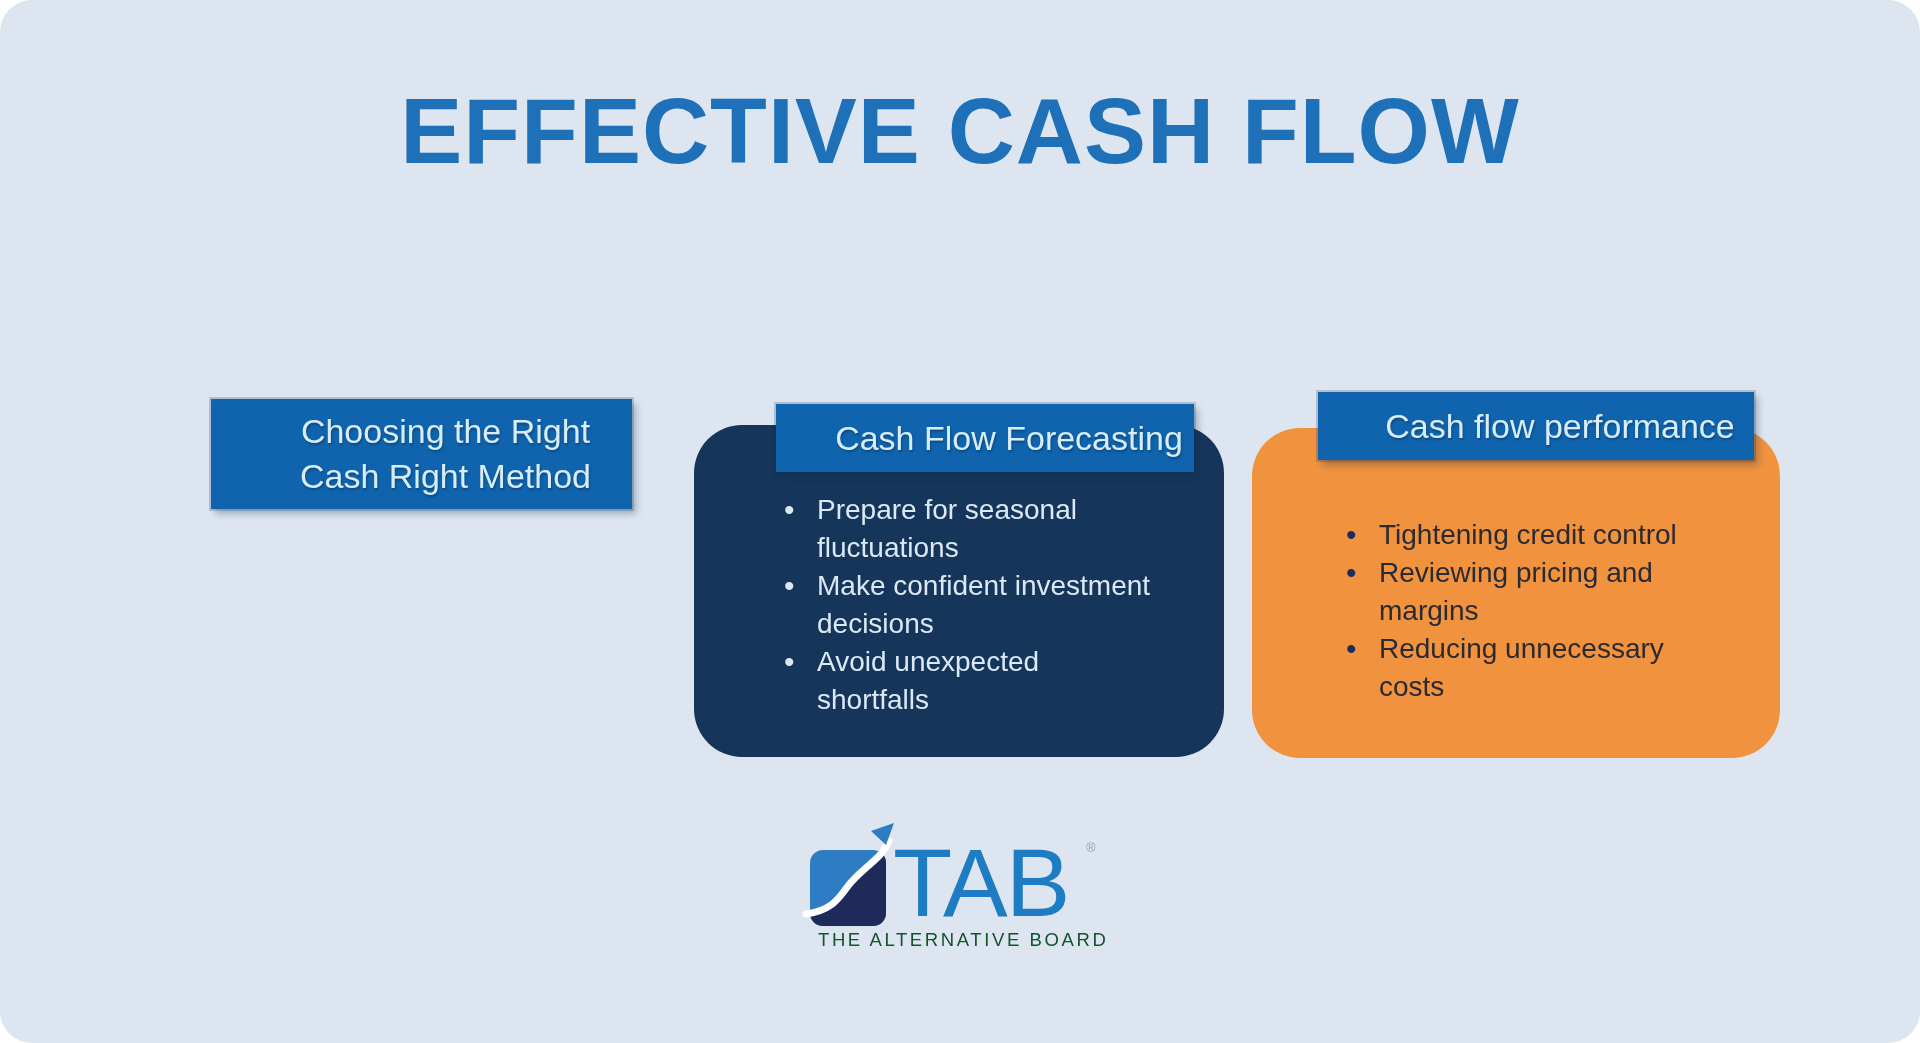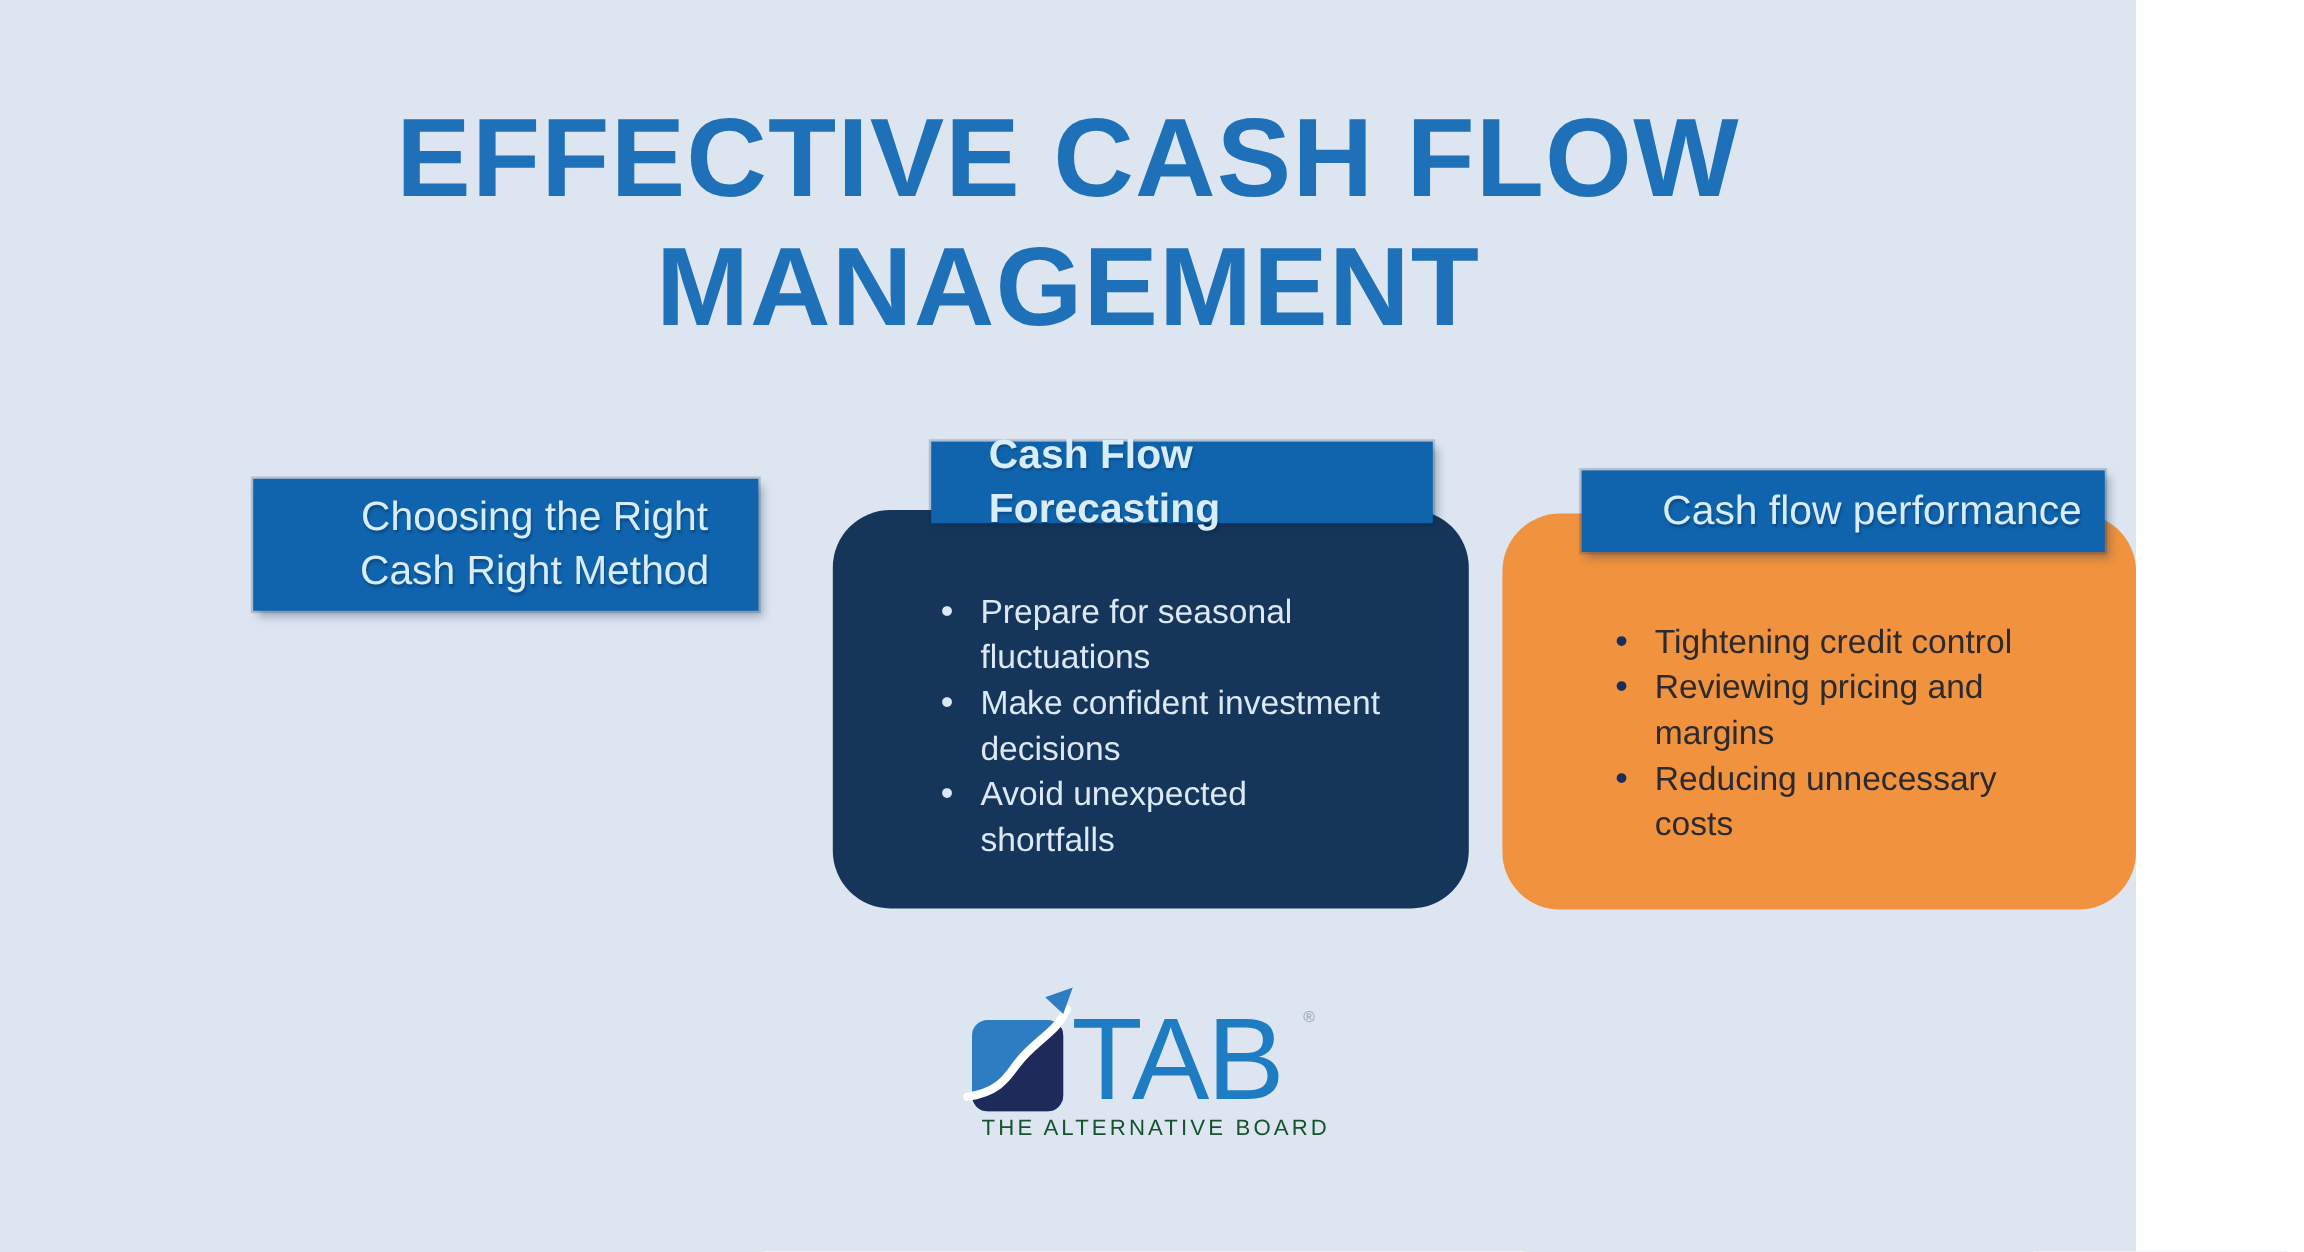--- a/index.html
+++ b/index.html
@@ -1,22 +1,23 @@
 <!DOCTYPE html>
 <html><head>
 <meta charset="utf-8">
 <style>
   html,body { margin:0; padding:0; }
   body { font-family:"Liberation Sans", sans-serif; }
 
   .canvas {
     position:relative;
-    width:1780px; height:1043px;
+    width:1920px; height:1043px;
     background:#dde6f0;
     overflow:hidden;
+    border-radius:32px;
   }
 
   
   .main-title {
     position:absolute; left:0; right:0; top:78px;
     text-align:center;
     color:#1e71b8;
     font-weight:bold;
     font-size:93px;
     line-height:1.16;
@@ -42,21 +43,21 @@
     color:#d9edf8;
     display:flex; flex-direction:column;
     align-items:center; justify-content:center;
     font-size:34px;
     line-height:1.32;
     text-shadow:1px 2px 2px rgba(10,30,60,0.35);
     box-shadow:0 0 0 2px rgba(13,46,84,0.20), 4px 5px 7px rgba(13,46,84,0.30);
     padding-left:48px;
   }
   .badge-1 { left:211px;  top:399px; width:373px; height:110px; }
-  .badge-2 { left:776px;  top:368px; width:370px; height:68px;font-weight:bold;  }
+  .badge-2 { left:776px;  top:404px; width:370px; height:68px;  }
   .badge-3 { left:1318px; top:392px; width:388px; height:68px;  }
 
   
   .card ul {
     position:absolute;
     margin:0; padding:0;
     list-style:none;
     font-size:28px;
     line-height:38px;
   }
@@ -97,21 +98,20 @@
     color:#14532d; white-space:nowrap;
   }
 </style>
 </head>
 <body>
 
 <div class="canvas">
 
   <div class="main-title">
     <div>EFFECTIVE CASH FLOW</div>
-    <div>MANAGEMENT</div>
   </div>
 
 
   <div class="card card-3 orange">
     <ul>
       <li>Tightening credit control</li>
       <li>Reviewing pricing and margins</li>
       <li>Reducing unnecessary costs</li>
     </ul>
   </div>

